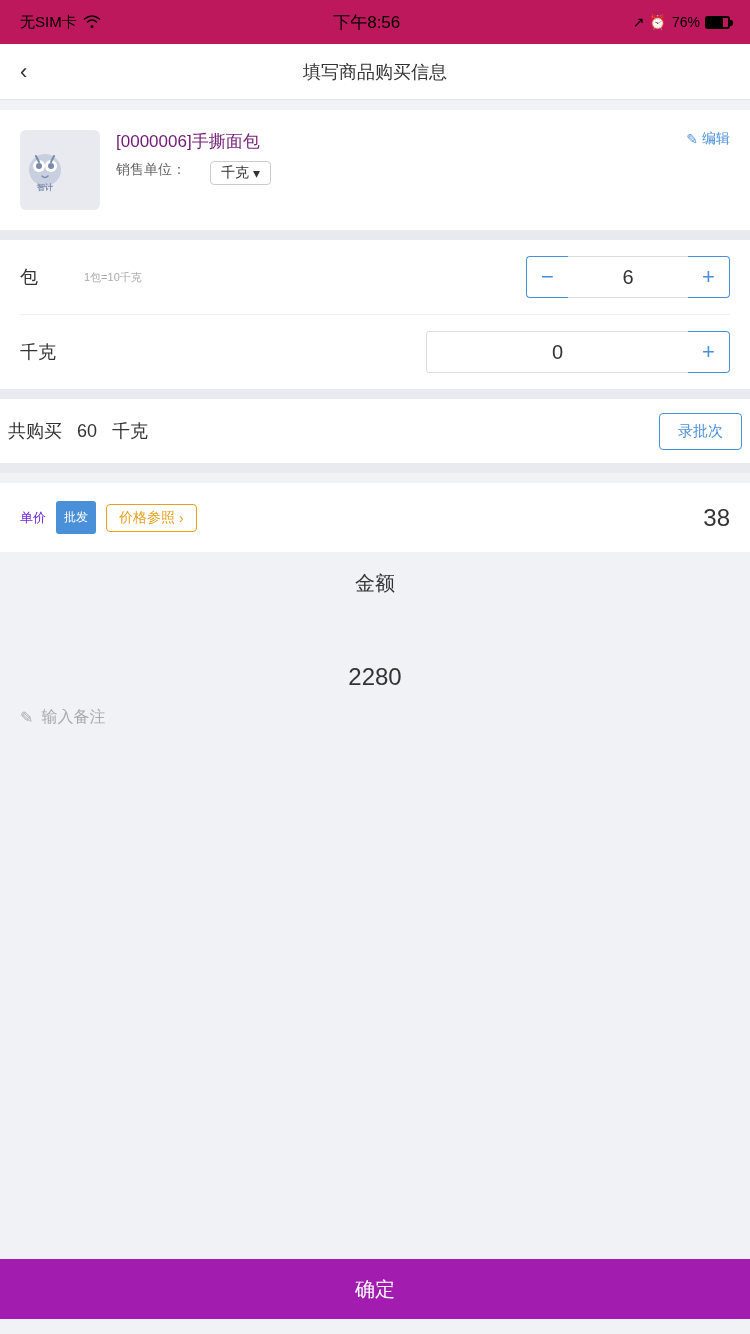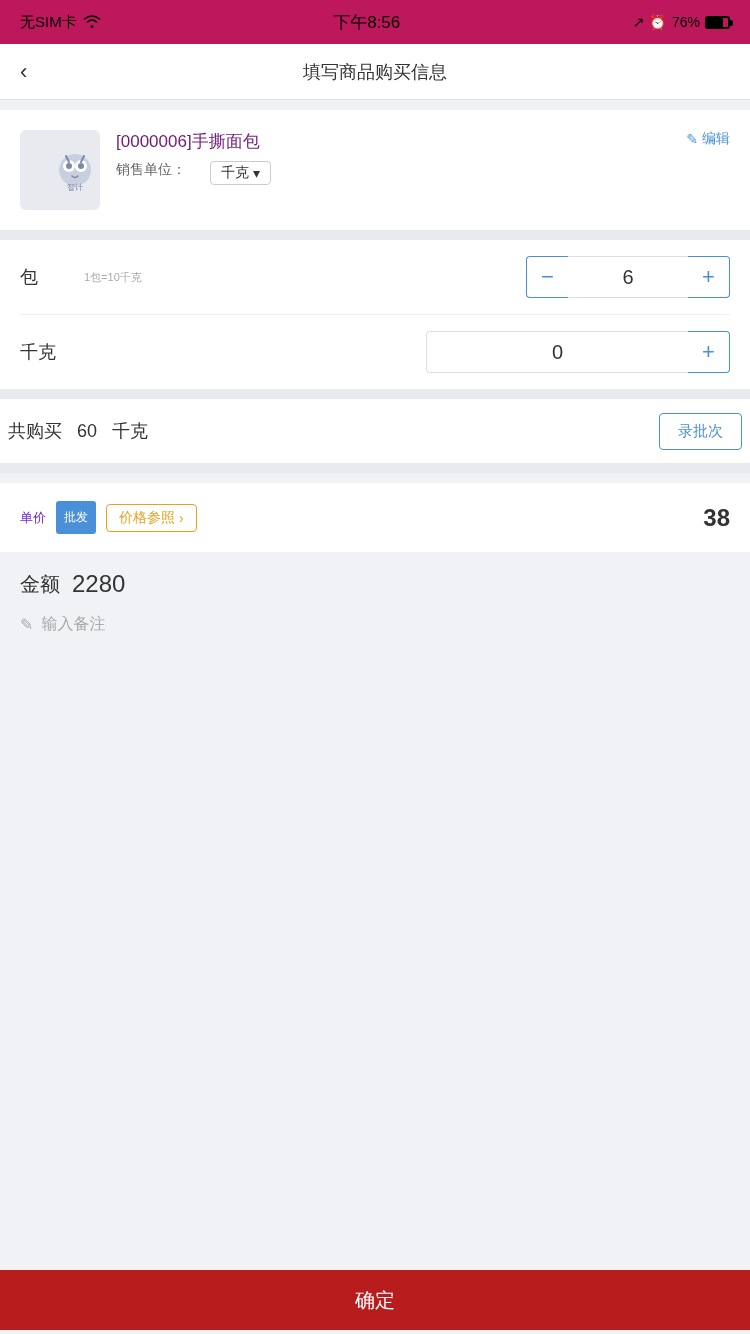--- a/index.html
+++ b/index.html
@@ -88,22 +88,23 @@
       margin-top: 10px;
       position: relative;
     }
     .product-image {
       width: 80px;
       height: 80px;
       background: #e8eaf0;
       border-radius: 6px;
       display: flex;
       align-items: center;
-      justify-content: flex-end;
+      justify-content: flex-start;
       flex-shrink: 0;
+      font-weight: bold;
     }
     .owl-icon {
       font-size: 28px;
       color: #8899bb;
     }
     .product-info { flex: 1; }
     .product-name {
       font-size: 17px;
       font-weight: 500;
       color: #701a75;
@@ -271,66 +272,68 @@
       cursor: pointer;
       display: flex;
       align-items: center;
       gap: 4px;
       text-align: right;
     }
     .price-value {
       margin-left: auto;
       font-size: 24px;
       color: #333;
-      font-weight: 700;
+      font-weight: 400;
     }
 
     
     .amount-section {
       background: #f0f2f5;
       padding: 18px 20px 0 20px;
     }
     .amount-row {
       display: flex;
       align-items: center;
-      gap: 12px;
+      gap: 21px;
       margin-bottom: 16px;
+      flex-direction: column;
     }
     .amount-label {
       font-size: 20px;
       color: #333;
     }
     .amount-value {
       font-size: 24px;
       color: #333;
       font-weight: 500;
+      margin-top: 45px;
     }
     .remark-row {
       display: flex;
       align-items: center;
       gap: 8px;
       color: #aaa;
       font-size: 16px;
     }
     .pencil-icon { font-size: 16px; color: #aaa; }
 
     
     .empty-space {
       background: #f0f2f5;
       height: 320px;
     }
 
     
     .confirm-btn {
       position: fixed;
-      bottom: 4px;
+      bottom: 15px;
       left: 0;
       width: 750px;
       height: 60px;
-      background: #b91c1c;
+      background: #a21caf;
       color: #fff;
       font-size: 20px;
       border: none;
       cursor: pointer;
       display: flex;
       align-items: center;
       justify-content: center;
     }
   </style>
 </head>

